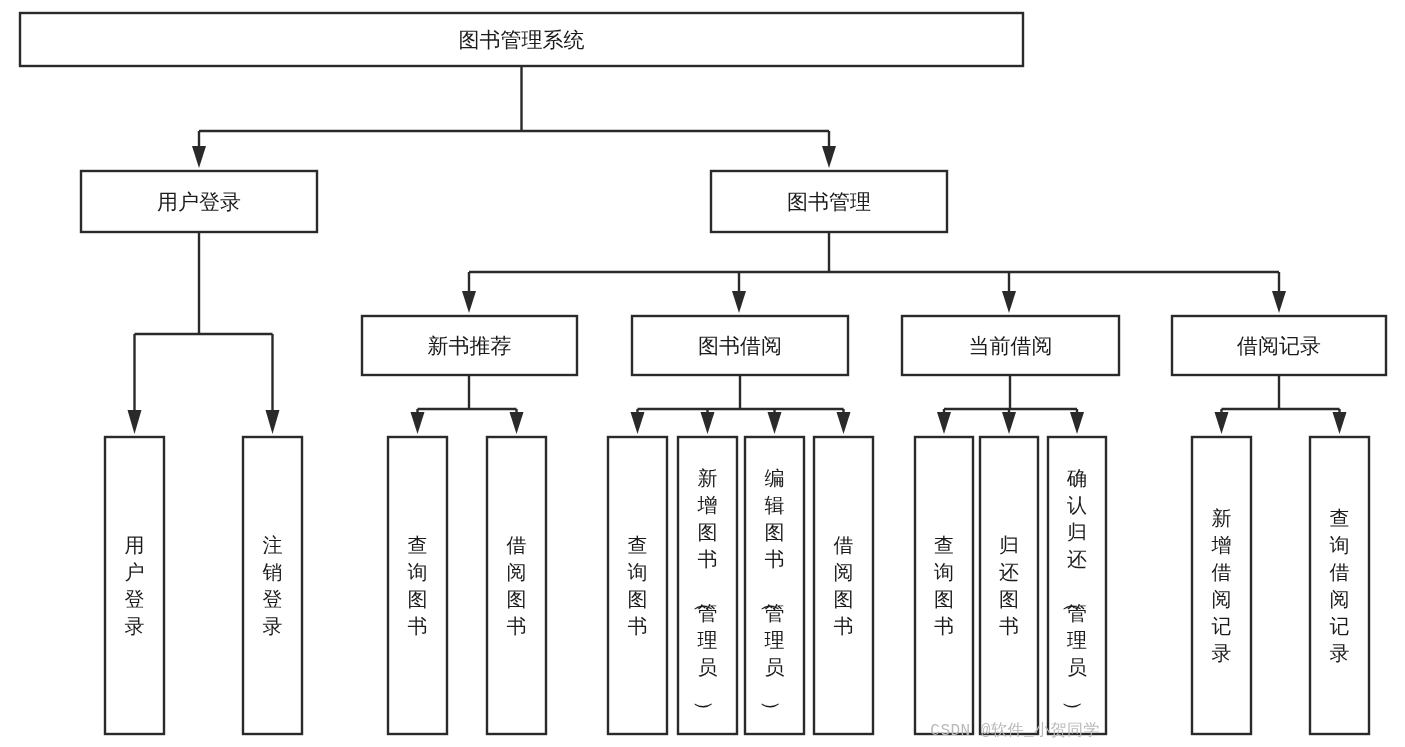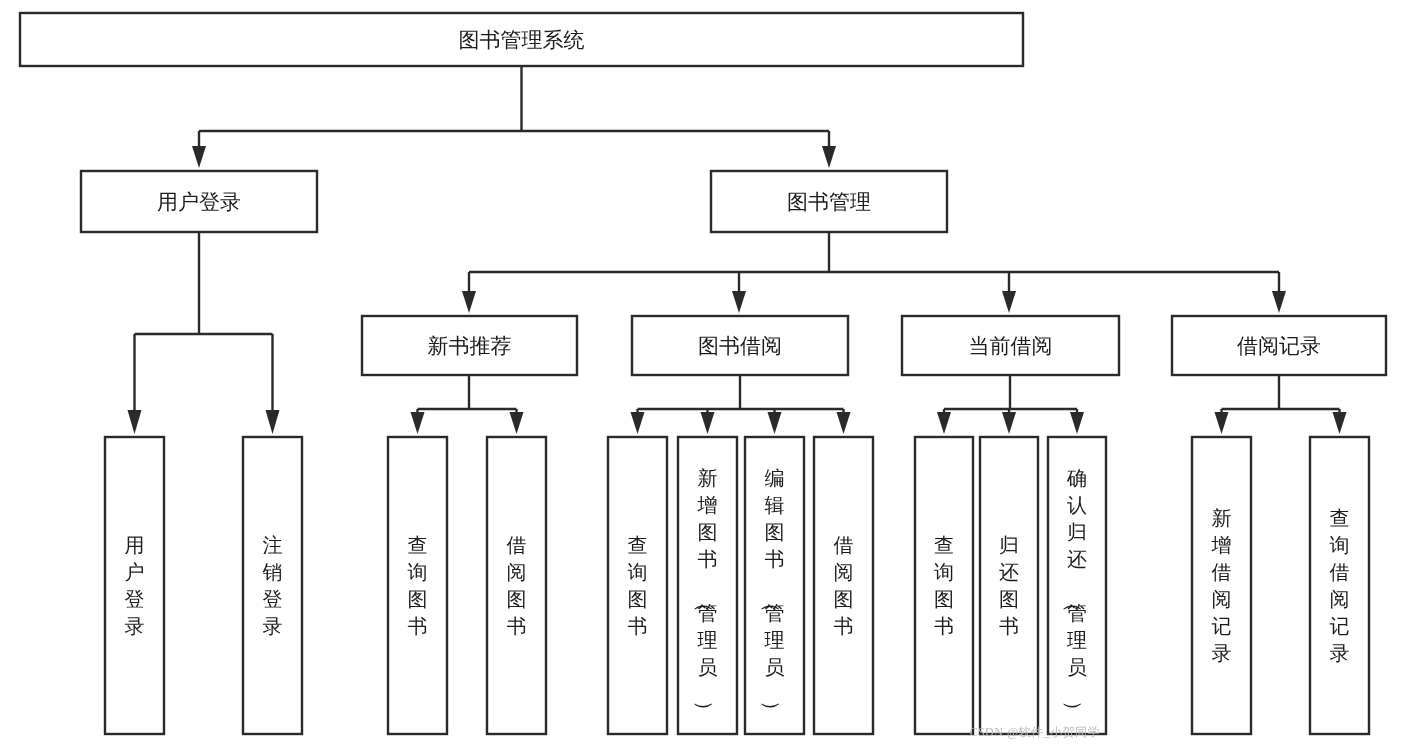--- a/index.html
+++ b/index.html
@@ -51,22 +51,22 @@
     fill: none;
   }
   .arrow-head {
     fill: #2a2a2a;
     stroke: none;
   }
   .watermark-text {
     position: absolute;
     right: 12px;
     bottom: 6px;
-    font-family: Liberation Serif, serif;
-    font-size: 12px;
+    font-family: Liberation Mono, monospace;
+    font-size: 16px;
     color: #b9b9b9;
     white-space: nowrap;
     letter-spacing: 0.5px;
     pointer-events: none;
   }
 </style>
 </head>
 <body>
 
 <div id="diagram-root">

